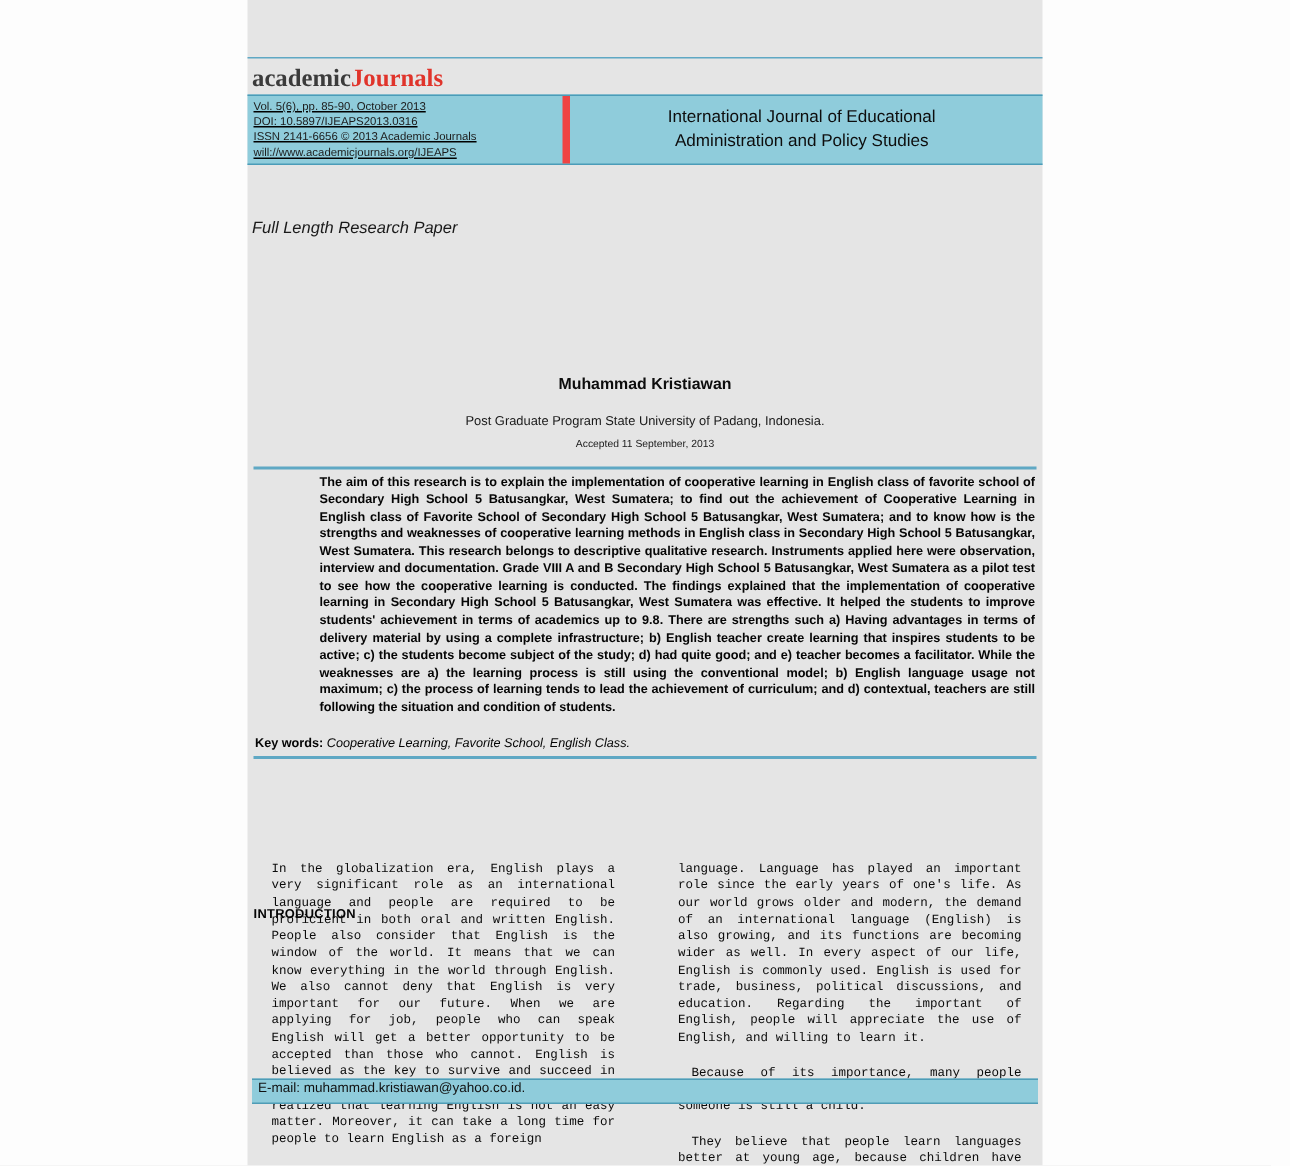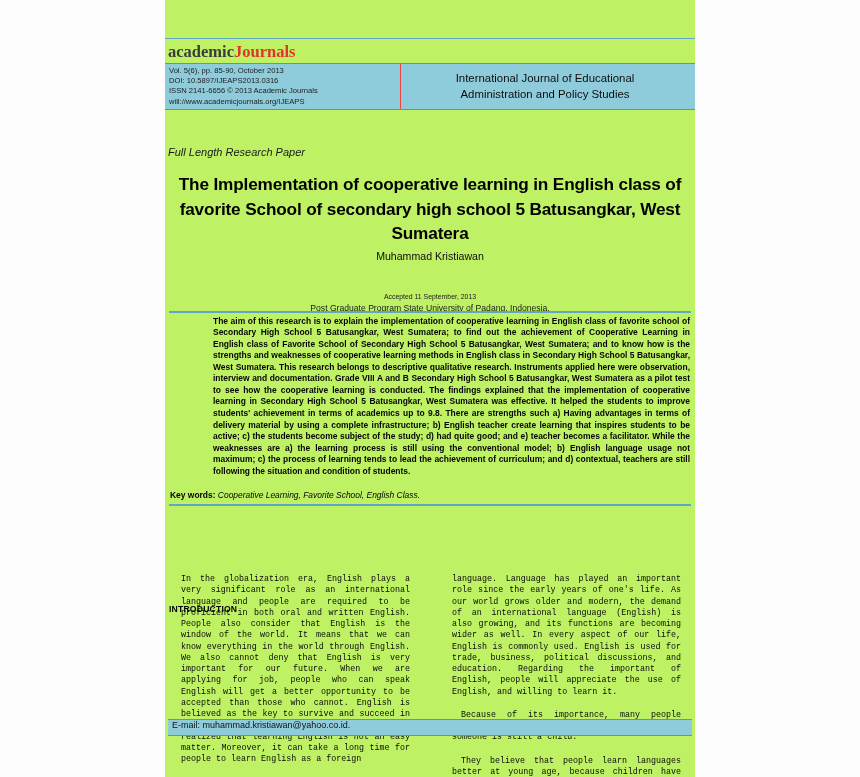--- a/index.html
+++ b/index.html
@@ -21,21 +21,21 @@
     height: 777px;
     background: #fdfdfd;
   }
 
   .sheet {
     position: absolute;
     left: 165px;
     top: 0px;
     width: 530px;
     height: 777px;
-    background: #bef264;
+    background: #e5e5e5;
     box-sizing: border-box;
   }
 
   
   .masthead {
     position: absolute;
     left: 0px;
     top: 38px;
     width: 530px;
   }
@@ -64,24 +64,25 @@
     position: relative;
     width: 530px;
     height: 47px;
     background: #8fccdb;
     border-top: 1.5px solid #4b9cb8;
     border-bottom: 1.5px solid #4b9cb8;
     box-sizing: border-box;
     display: flex;
   }
   .band-left {
-    width: 236px;
-    box-sizing: border-box;
-    border-right: 1px solid #ef4444;
+    width: 215px;
+    box-sizing: border-box;
+    border-right: 5px solid #ef4444;
     padding: 2px 0 0 4px;
+    text-decoration: underline;
   }
   .band-left .line {
     font-family: "Liberation Sans", sans-serif;
     font-size: 7.6px;
     line-height: 10.2px;
     color: #1c1c1c;
     white-space: nowrap;
   }
   .band-right {
     flex: 1;
@@ -127,34 +128,33 @@
   }
 
   .author {
     position: absolute;
     left: 6px;
     top: 250px;
     width: 518px;
     text-align: center;
     font-family: "Liberation Sans", sans-serif;
     font-size: 10.6px;
-    font-weight: normal;
+    font-weight: bold;
     color: #0d0d0d;
   }
 
   .affiliation {
     position: absolute;
     left: 6px;
     top: 275px;
     width: 518px;
     text-align: center;
     font-family: "Liberation Sans", sans-serif;
     font-size: 8.6px;
     color: #1a1a1a;
-    margin-top: 28px;
   }
 
   .accepted {
     position: absolute;
     left: 6px;
     top: 293px;
     width: 518px;
     text-align: center;
     font-family: "Liberation Sans", sans-serif;
     font-size: 6.9px;
@@ -273,21 +273,20 @@
         </div>
         <div class="band-right">
           <div class="jtitle">International Journal of Educational</div>
           <div class="jtitle">Administration and Policy Studies</div>
         </div>
       </div>
     </div>
 
     <div class="kicker">Full Length Research Paper</div>
 
-    <div class="title">The Implementation of cooperative learning  in English class of favorite School of secondary high school 5 Batusangkar, West Sumatera</div>
 
     <div class="author">Muhammad Kristiawan</div>
 
     <div class="affiliation">Post Graduate Program State University of Padang, Indonesia.</div>
 
     <div class="accepted">Accepted 11 September, 2013</div>
 
     <div class="abstract-box">
       <div class="abs-rule"></div>
       <div class="abstract-text">The aim of this research is to explain the implementation of cooperative learning in English class of favorite school of Secondary High School 5 Batusangkar, West Sumatera; to find out the achievement of Cooperative Learning in English class of Favorite School of Secondary High School 5 Batusangkar, West Sumatera; and to know how is the strengths and weaknesses of cooperative learning methods in English class in Secondary High School 5 Batusangkar, West Sumatera. This research belongs to descriptive qualitative research. Instruments applied here were observation, interview and documentation. Grade VIII A and B Secondary High School 5 Batusangkar, West Sumatera as a pilot test to see how the cooperative learning is conducted. The findings explained that the implementation of cooperative learning in Secondary High School 5 Batusangkar, West Sumatera was effective. It helped the students to improve students' achievement in terms of academics up to 9.8. There are strengths such a) Having advantages in terms of delivery material by using a complete infrastructure; b) English teacher create learning that inspires students to be active; c) the students become subject of the study; d) had quite good; and e) teacher becomes a facilitator. While the weaknesses are a) the learning process is still using the conventional model; b) English language usage not maximum; c) the process of learning tends to lead the achievement of curriculum; and d) contextual, teachers are still following the situation and condition of students.</div>

